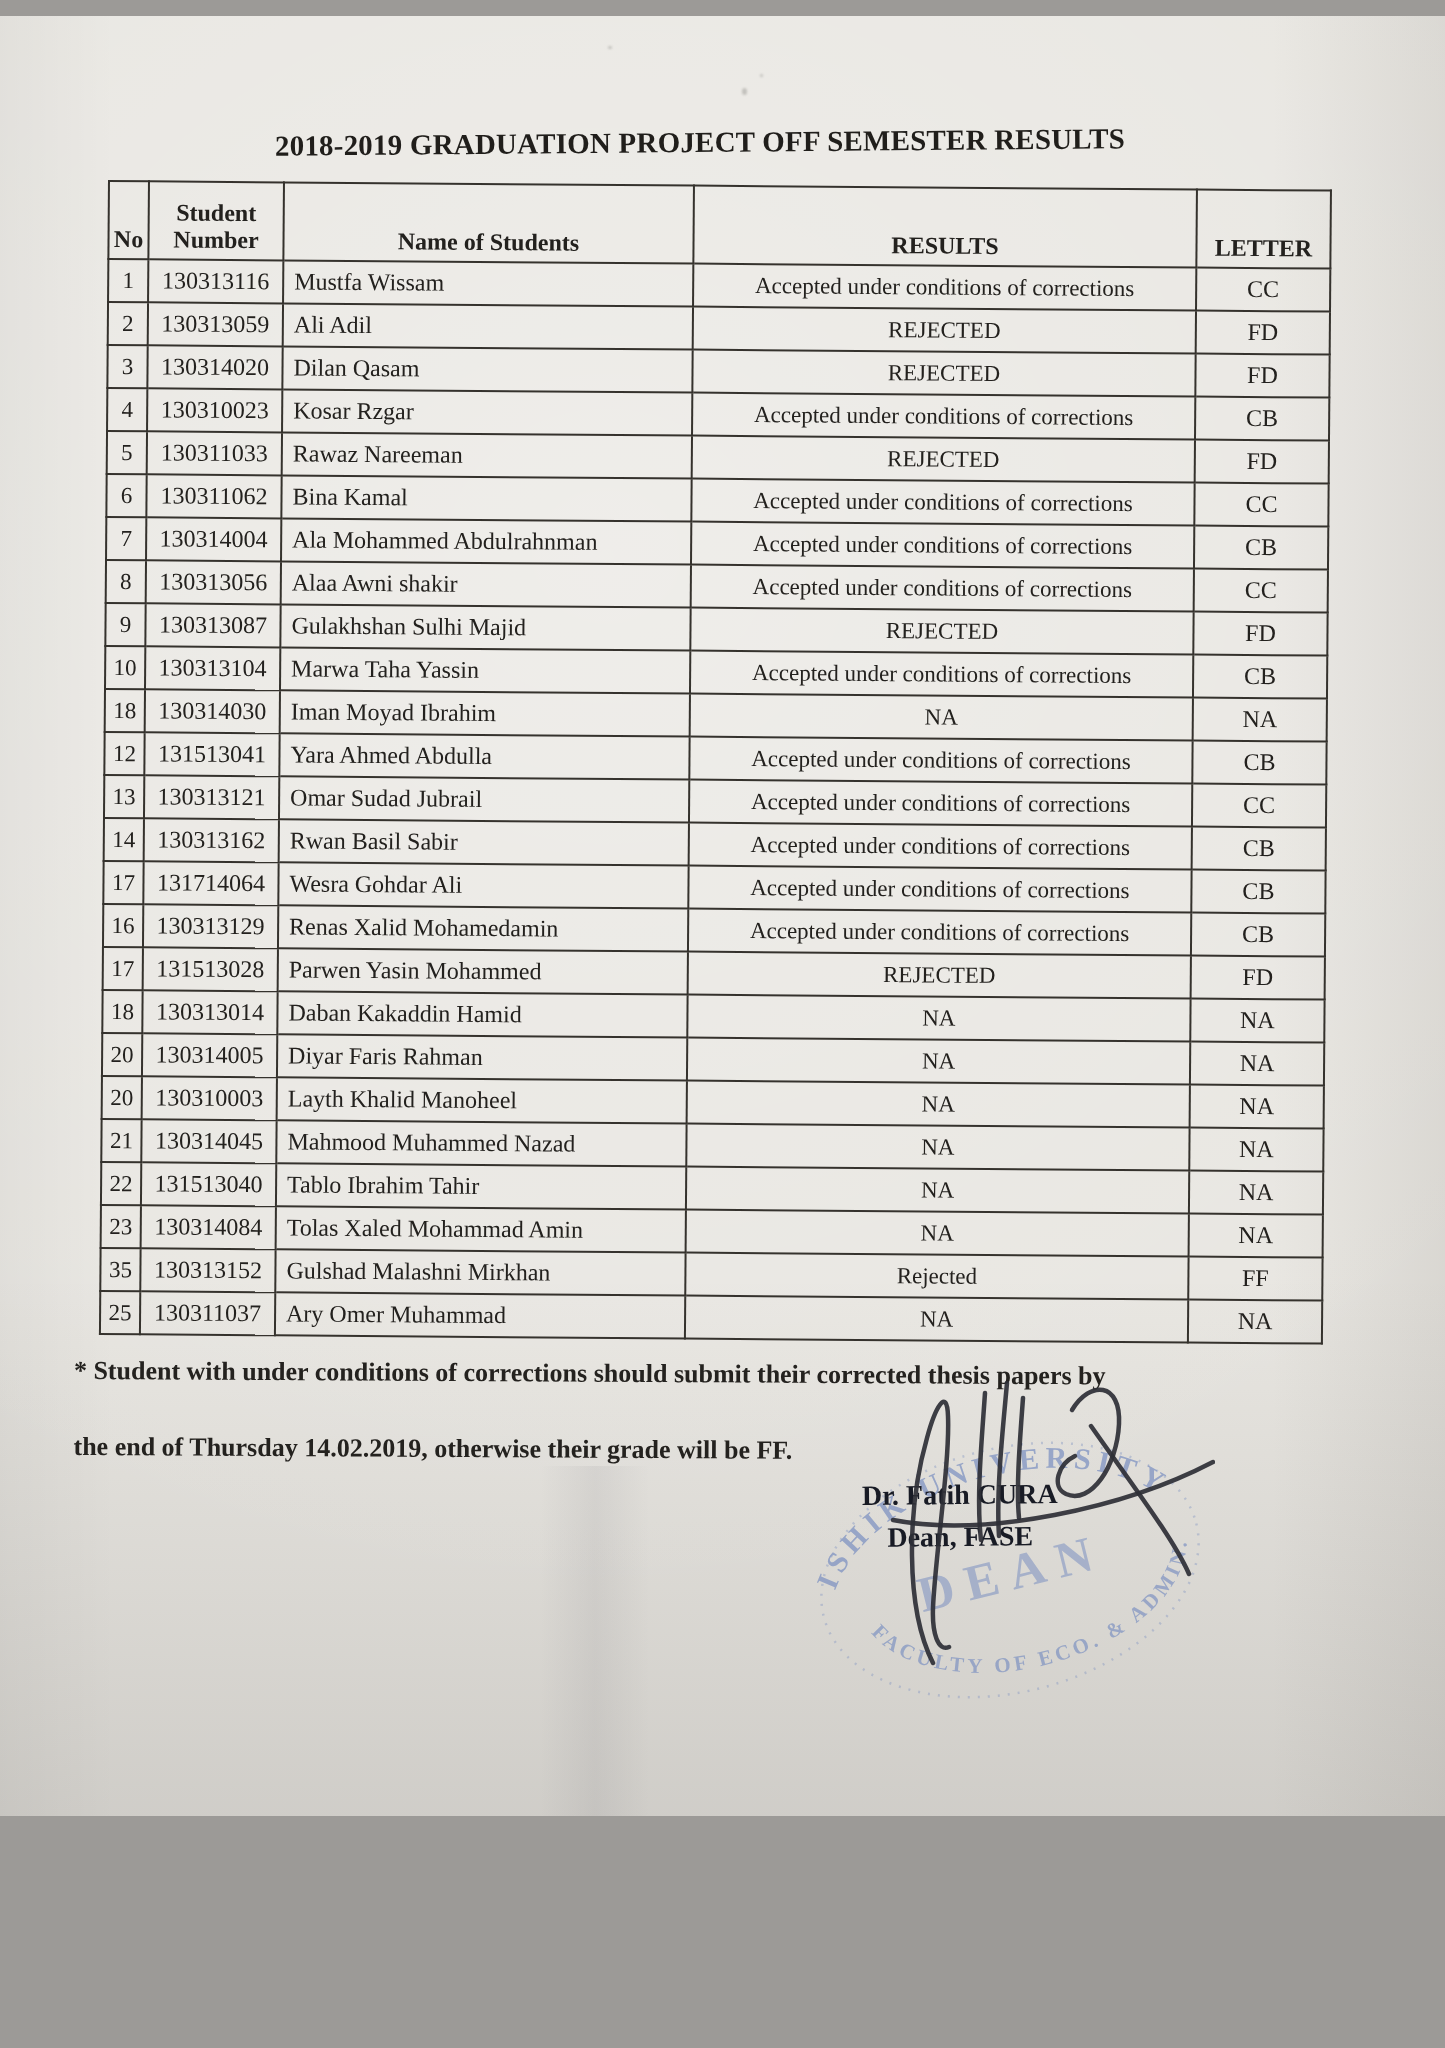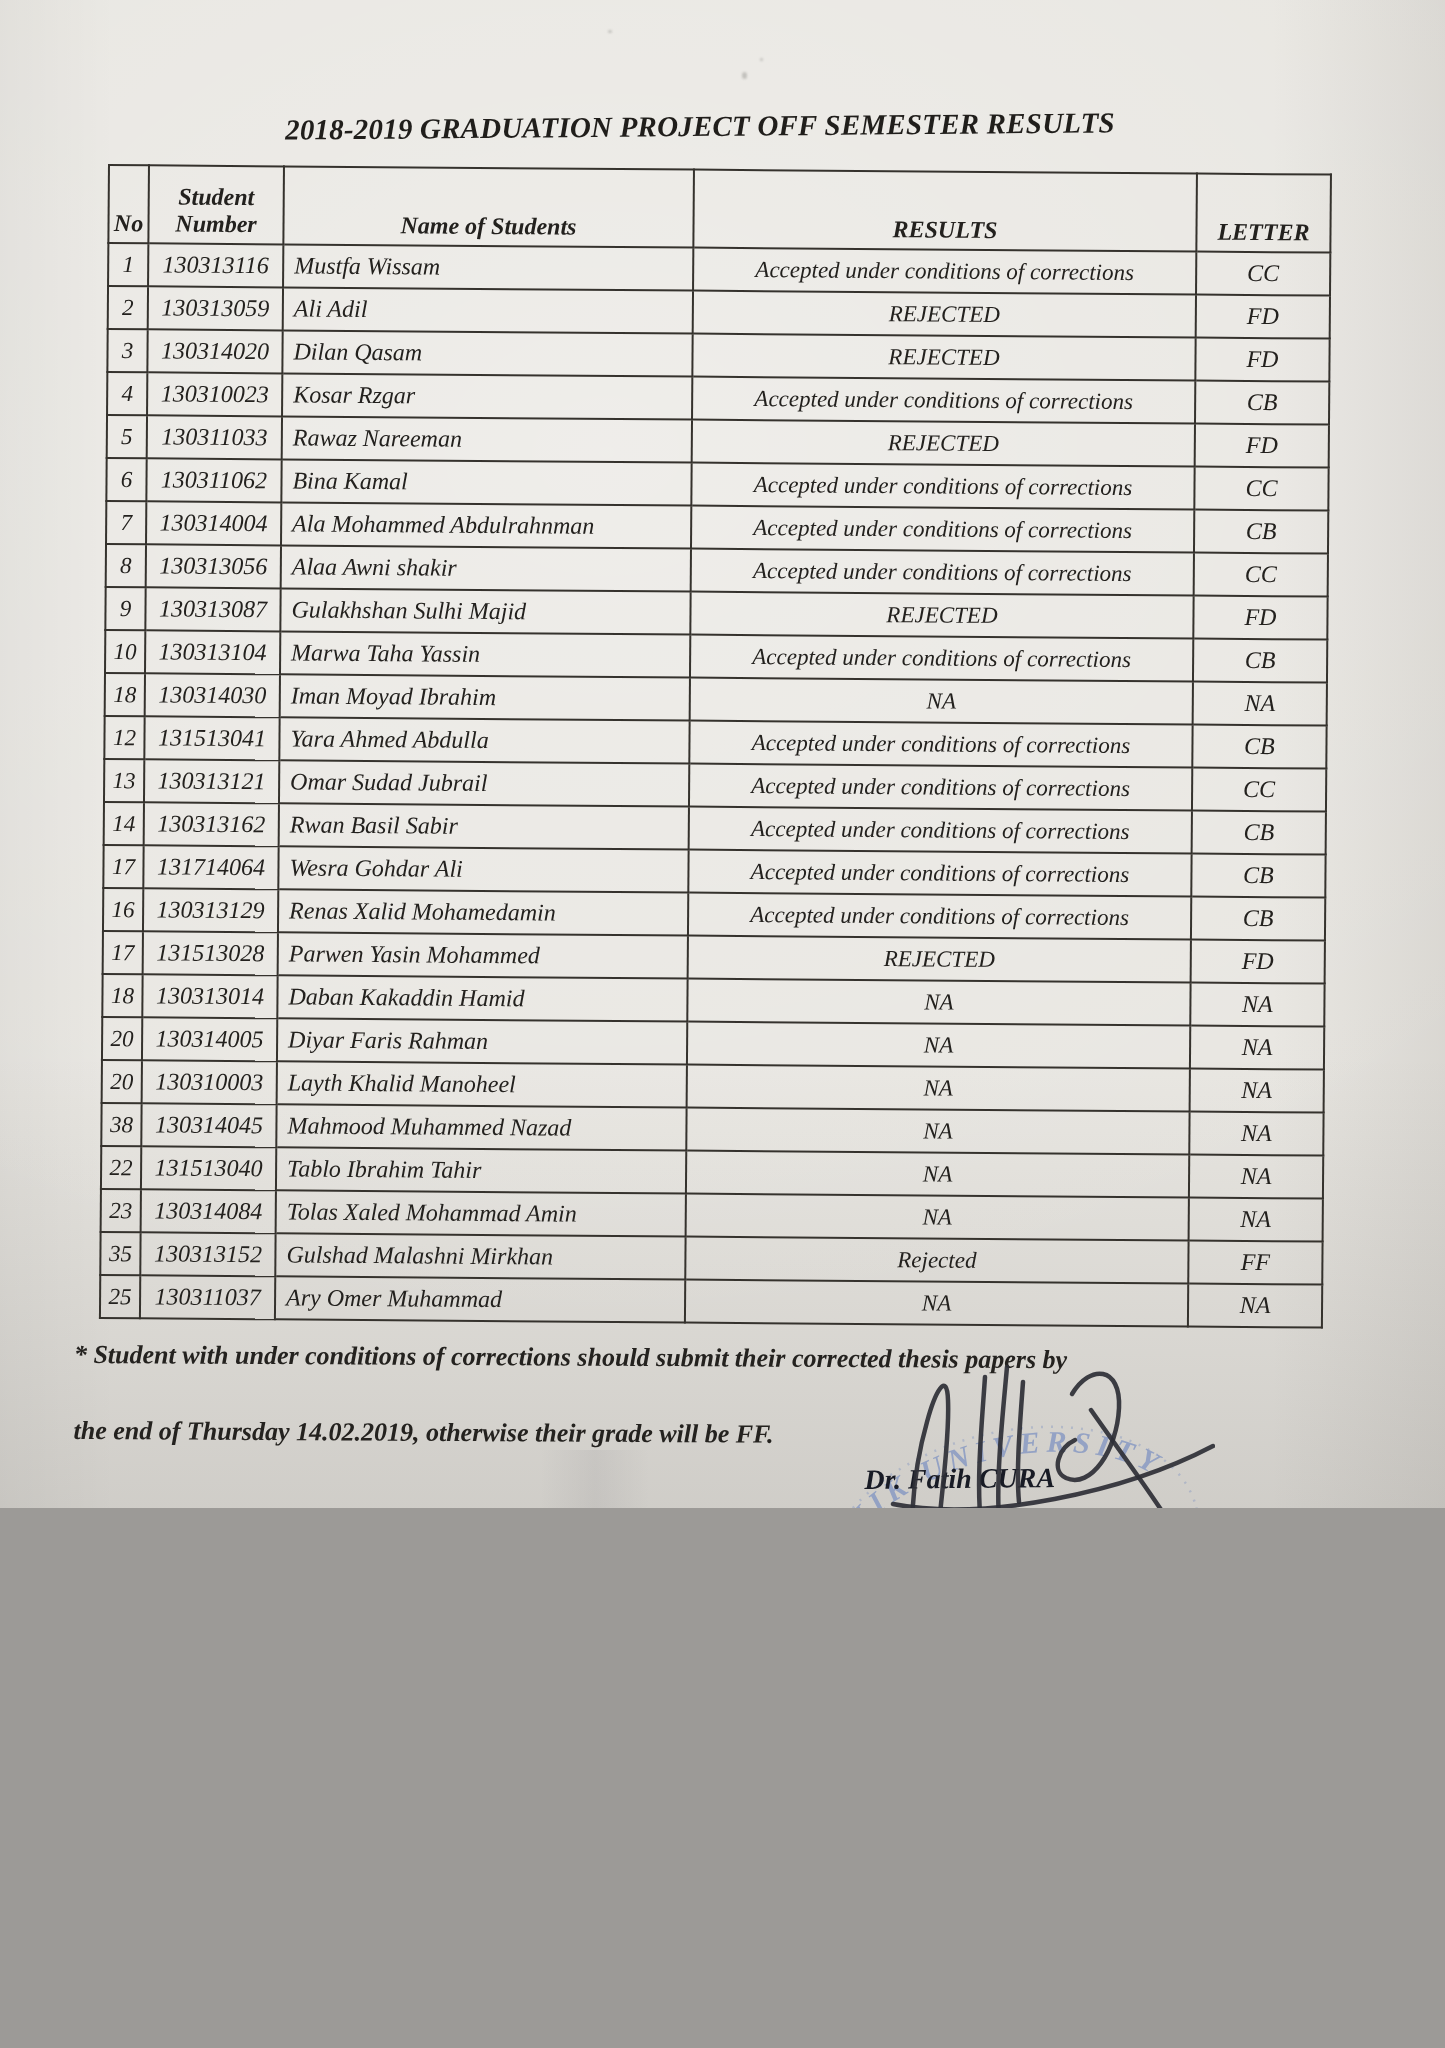--- a/index.html
+++ b/index.html
@@ -1,28 +1,27 @@
 <!DOCTYPE html>
 <html><head>
 <meta charset="utf-8">
 <style>
   html,body{margin:0;padding:0;background:#9c9a97;}
   .paper{
     position:relative;
-    width:1445px;height:1508px;
-    margin:0 auto;
+    width:1445px;height:1800px;
+    margin:16px auto;
     overflow:hidden;
     font-family:"Liberation Serif","DejaVu Serif",serif;
     color:#23211e;
     background:
       radial-gradient(130% 95% at 42% 30%, rgba(255,255,255,0.30), rgba(255,255,255,0) 62%),
       linear-gradient(to bottom, rgba(0,0,0,0) 70%, rgba(68,64,60,0.08) 86%, rgba(68,64,60,0.15) 100%),
       linear-gradient(to right, rgba(0,0,0,0.04), rgba(0,0,0,0) 8%, rgba(0,0,0,0) 88%, rgba(90,84,78,0.10) 100%),
       #e8e6e1;
-    font-style: italic;
   }
   .fold-shadow{
     position:absolute;left:540px;top:1450px;width:110px;height:598px;
     background:linear-gradient(to right, rgba(0,0,0,0), rgba(60,58,72,0.07) 50%, rgba(0,0,0,0));
   }
   .speck{position:absolute;background:rgba(50,48,46,0.22);border-radius:50%;filter:blur(1px);}
   .speck.s1{left:742px;top:72px;width:5px;height:7px;}
   .speck.s2{left:760px;top:58px;width:3px;height:3px;}
   .speck.s3{left:608px;top:30px;width:4px;height:3px;}
 
@@ -249,21 +248,21 @@
       <td class="cell-letter">NA</td>
     </tr>
         <tr>
       <td class="cell-no">20</td>
       <td class="cell-num">130310003</td>
       <td class="cell-name">Layth Khalid Manoheel</td>
       <td class="cell-result">NA</td>
       <td class="cell-letter">NA</td>
     </tr>
         <tr>
-      <td class="cell-no">38</td>
+      <td class="cell-no">21</td>
       <td class="cell-num">130314045</td>
       <td class="cell-name">Mahmood Muhammed Nazad</td>
       <td class="cell-result">NA</td>
       <td class="cell-letter">NA</td>
     </tr>
         <tr>
       <td class="cell-no">22</td>
       <td class="cell-num">131513040</td>
       <td class="cell-name">Tablo Ibrahim Tahir</td>
       <td class="cell-result">NA</td>

